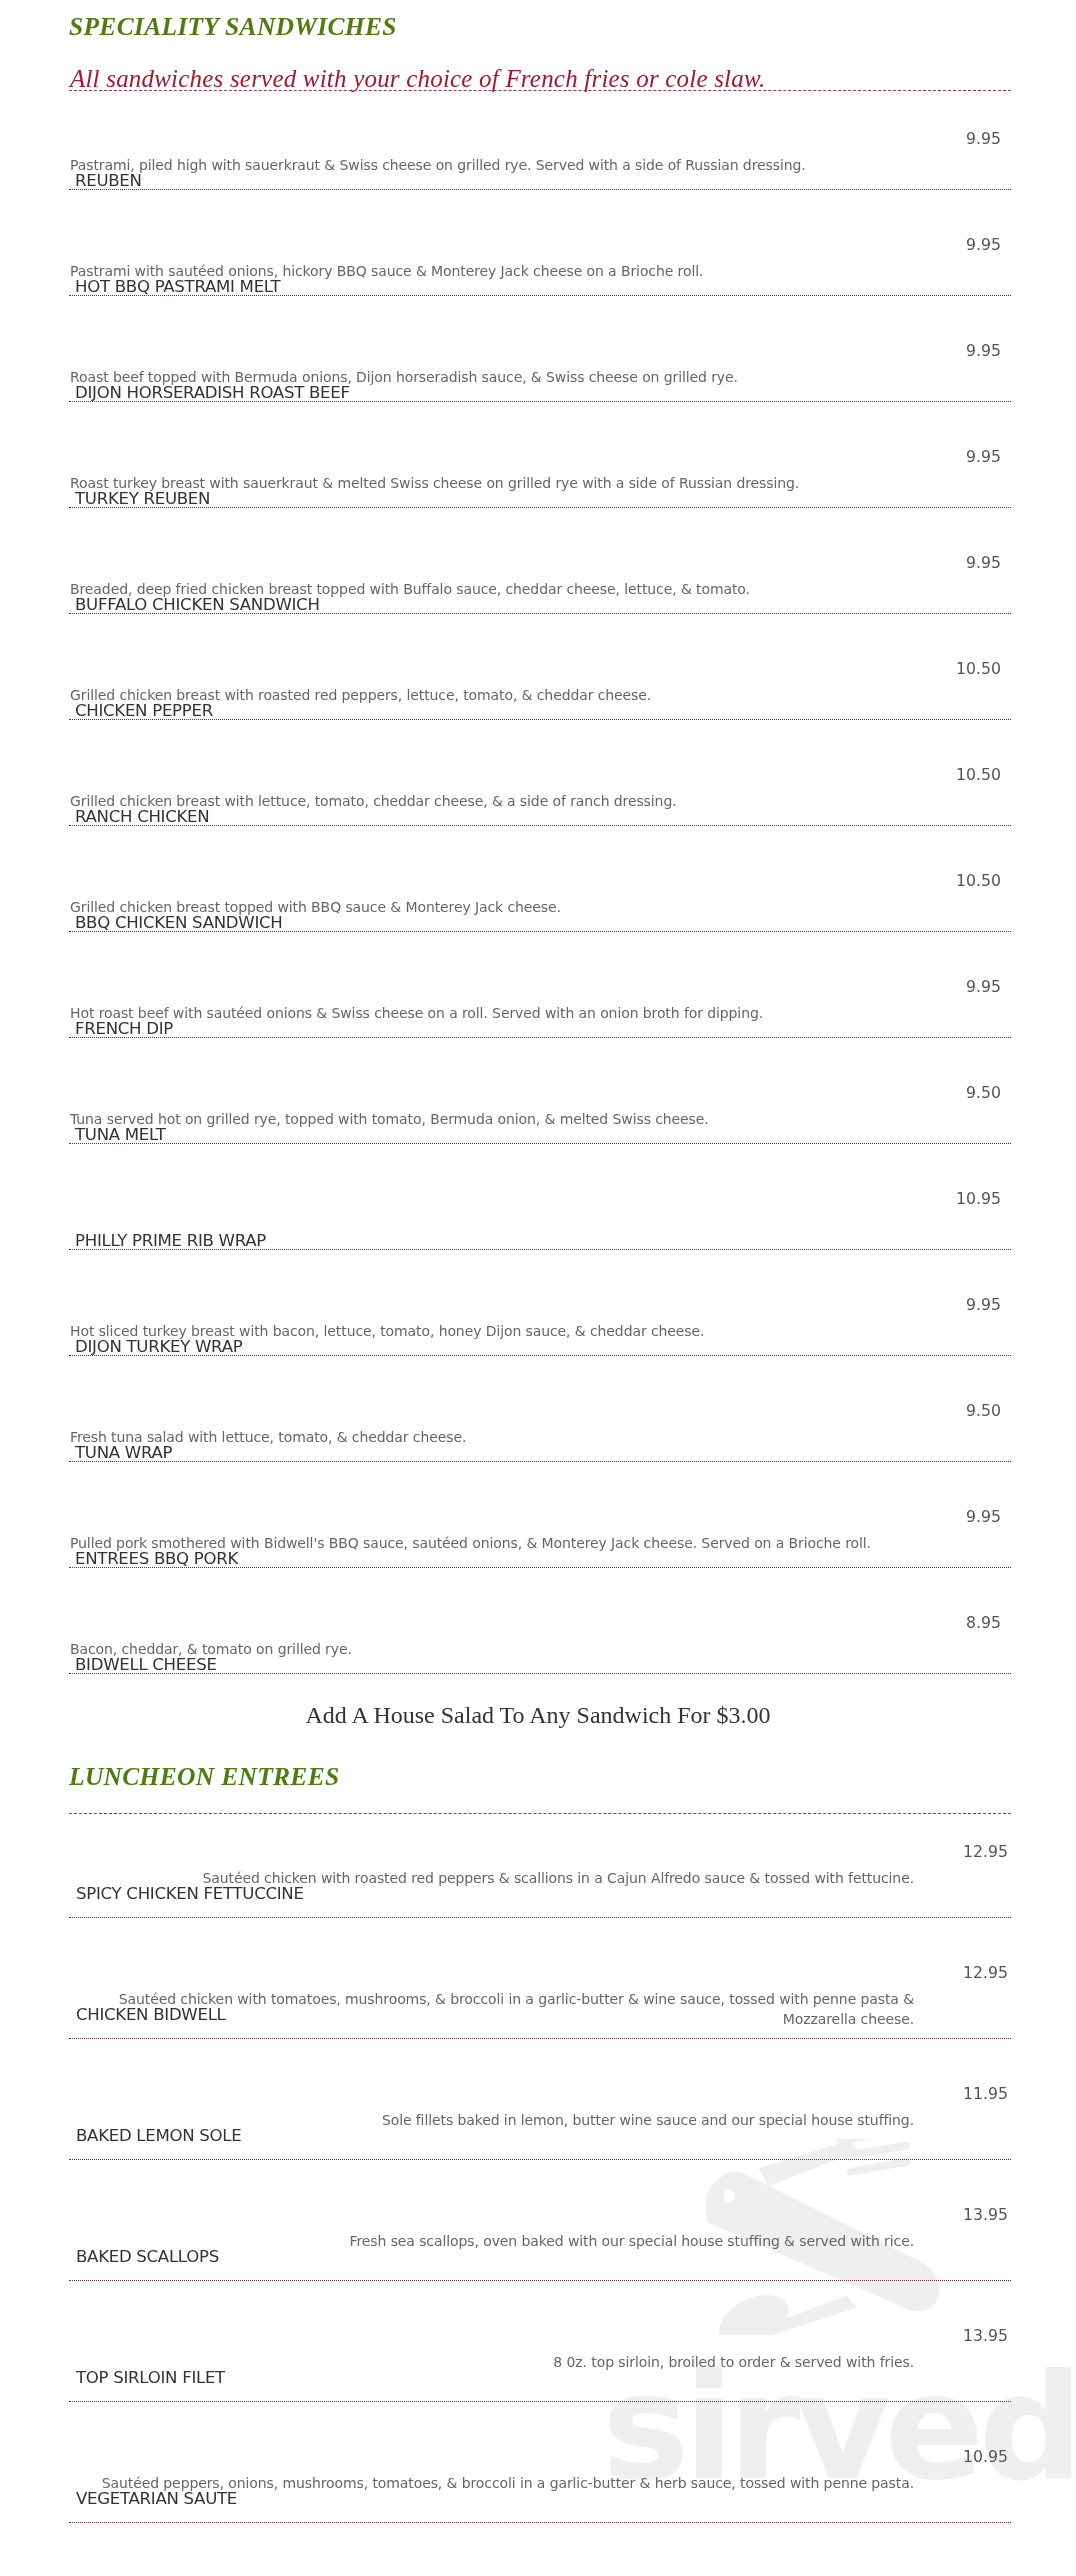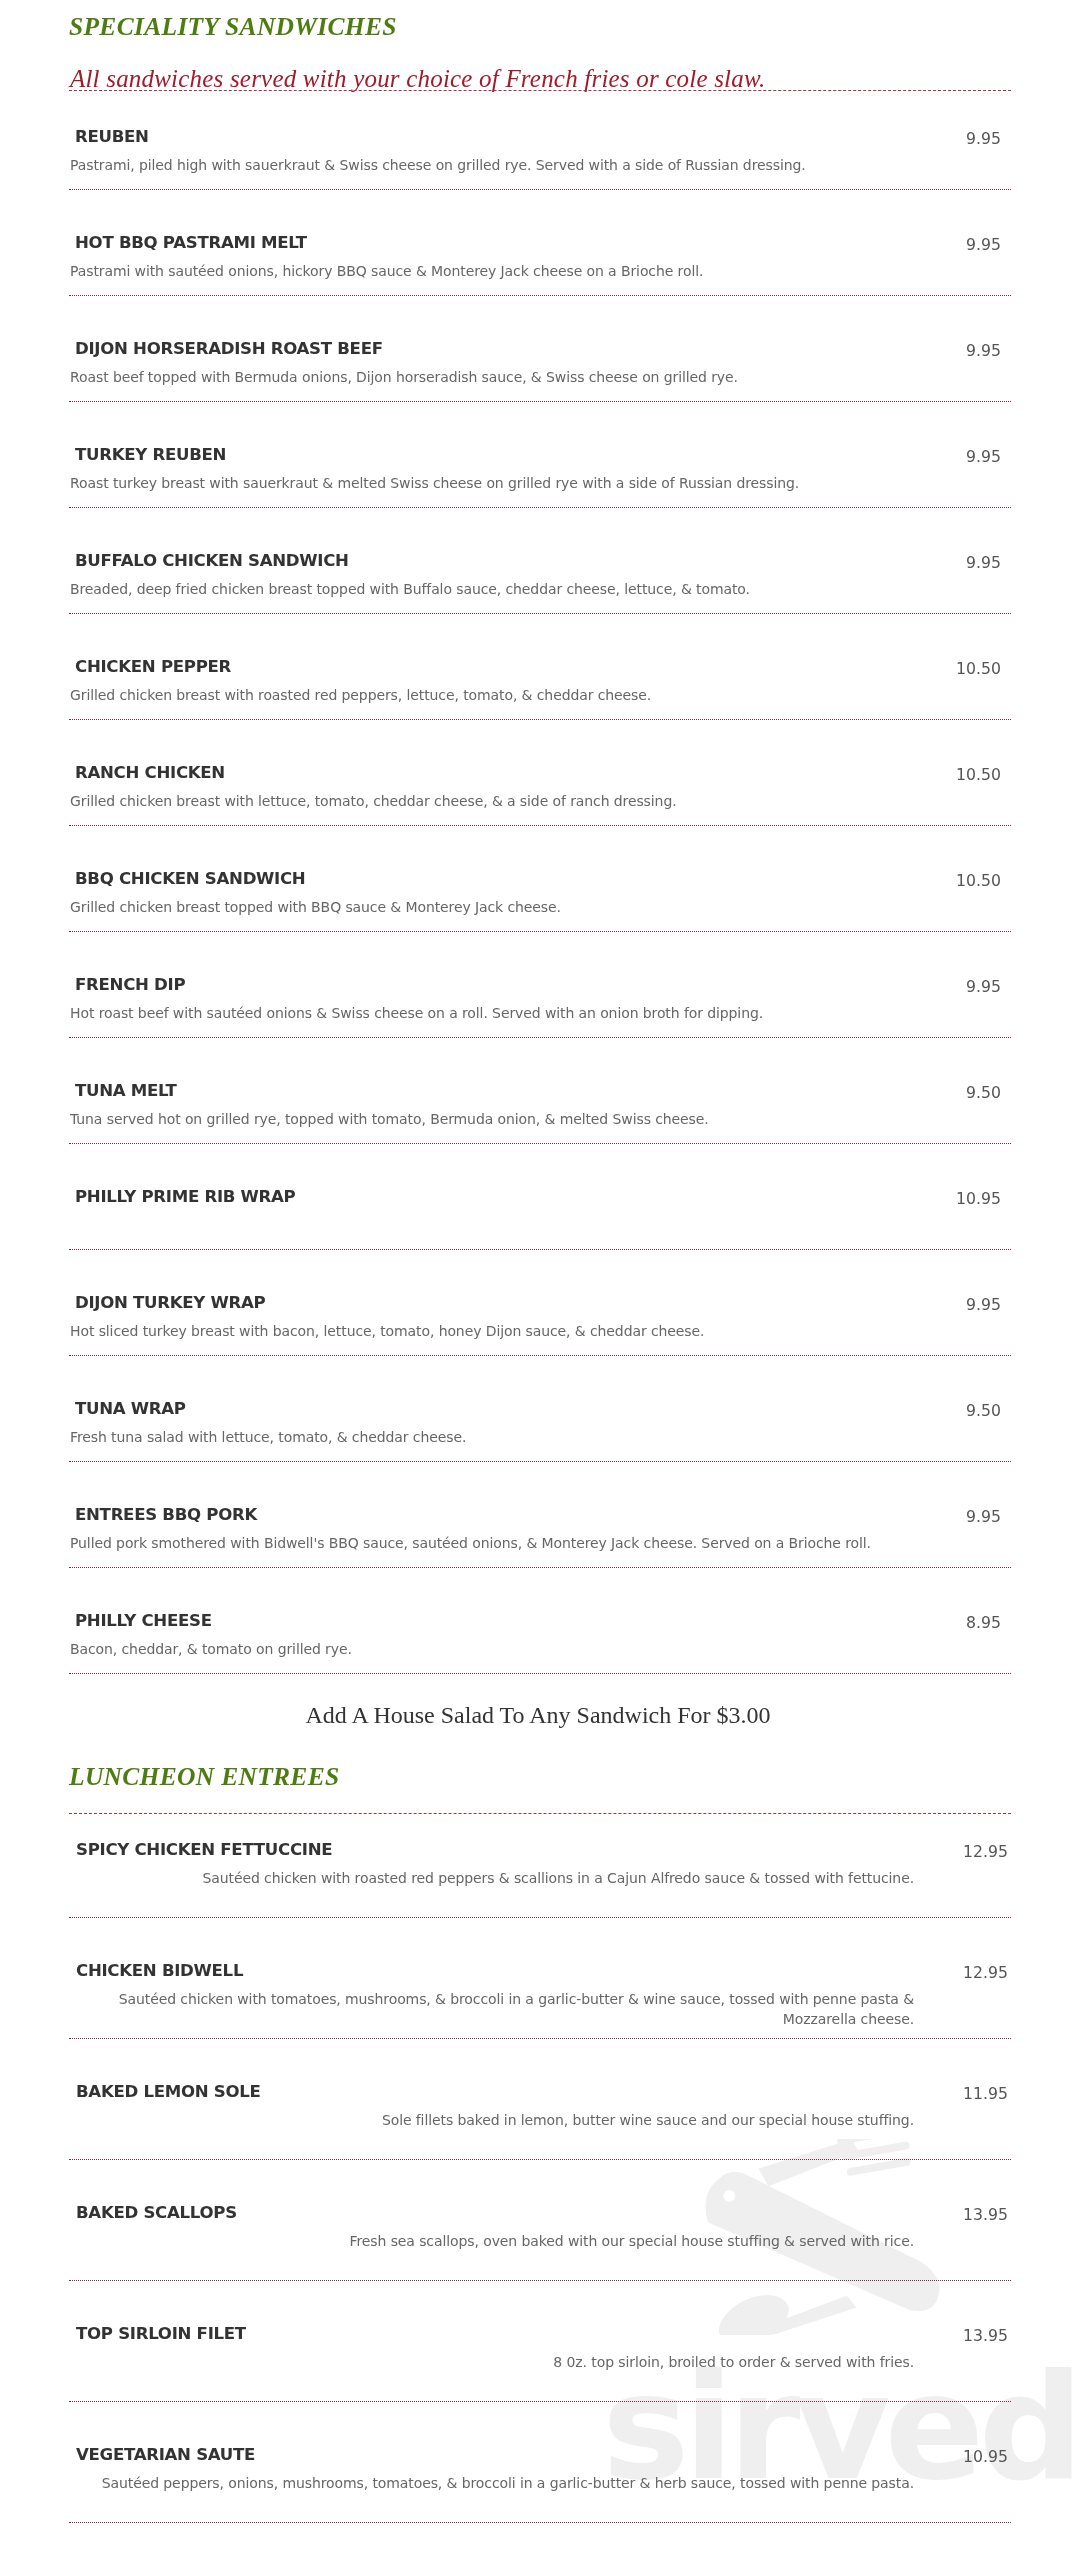--- a/index.html
+++ b/index.html
@@ -16,22 +16,22 @@
     font-style: italic; color: #4d7c0f; font-size: 25.5px; letter-spacing: 0.3px; z-index: 1; }
   .subtitle { position: absolute; left: 70px; top: 65px; font-family: "Liberation Serif", "DejaVu Serif", serif;
     font-style: italic; color: #a21a2c; font-size: 25px; z-index: 1; letter-spacing: 0.2px; }
   .dash-line { position: absolute; left: 69px; width: 942px; height: 0; border-top: 1px dashed #9c3a44; z-index: 1; }
 
   .rows { position: absolute; left: 0; width: 1076px; z-index: 1; }
   .row { position: relative; width: 1076px; }
   .rows.sand .row { height: 106px; }
   .rows.lunch .row { height: 121px; text-align: right; }
 
-  .item-name { position: absolute; left: 75px; font-family: "DejaVu Sans", sans-serif; font-weight: bold;
-    font-size: 16.6px; color: #333333; letter-spacing: -0.3px; white-space: nowrap; }
+  .item-name { position: absolute; left: 75px; font-family: "DejaVu Sans", sans-serif; font-weight: normal;
+    font-size: 16.6px; color: #333333; letter-spacing: -0.3px; white-space: nowrap; margin-top: 44px; }
   .item-price { position: absolute; right: 75px; font-family: "DejaVu Sans", sans-serif; font-size: 15.7px;
     color: #555555; white-space: nowrap; }
   .item-desc { position: absolute; left: 70px; width: 842px; font-family: "DejaVu Sans", sans-serif;
     font-size: 14px; color: #666666; line-height: 19.6px; letter-spacing: -0.1px; }
   .divider { position: absolute; left: 69px; width: 942px; height: 0; border-top: 1px dotted #7a2a32; }
 
   .rows.sand .item-name { top: 35px; }
   .rows.sand .item-price { top: 37px; }
   .rows.sand .item-desc { top: 64px; }
   .rows.sand .divider { top: 97px; }
@@ -148,21 +148,21 @@
       <div class="item-desc">Fresh tuna salad with lettuce, tomato, &amp; cheddar cheese.</div>
       <div class="divider"></div>
     </div>
   <div class="row">
       <span class="item-name">ENTREES BBQ PORK</span>
       <span class="item-price">9.95</span>
       <div class="item-desc">Pulled pork smothered with Bidwell's BBQ sauce, sautéed onions, &amp; Monterey Jack cheese.  Served on a Brioche roll.</div>
       <div class="divider"></div>
     </div>
   <div class="row">
-      <span class="item-name">PHILLY CHEESE</span>
+      <span class="item-name">BIDWELL CHEESE</span>
       <span class="item-price">8.95</span>
       <div class="item-desc">Bacon, cheddar, &amp; tomato on grilled rye.</div>
       <div class="divider"></div>
     </div>
 </div>
 
 <div class="house-salad">Add A House Salad To Any Sandwich For $3.00</div>
 
 <h1 class="section-title" style="top:1762px;font-style:italic;">LUNCHEON ENTREES</h1>
 <div class="dash-line" style="top:1813px;"></div>

